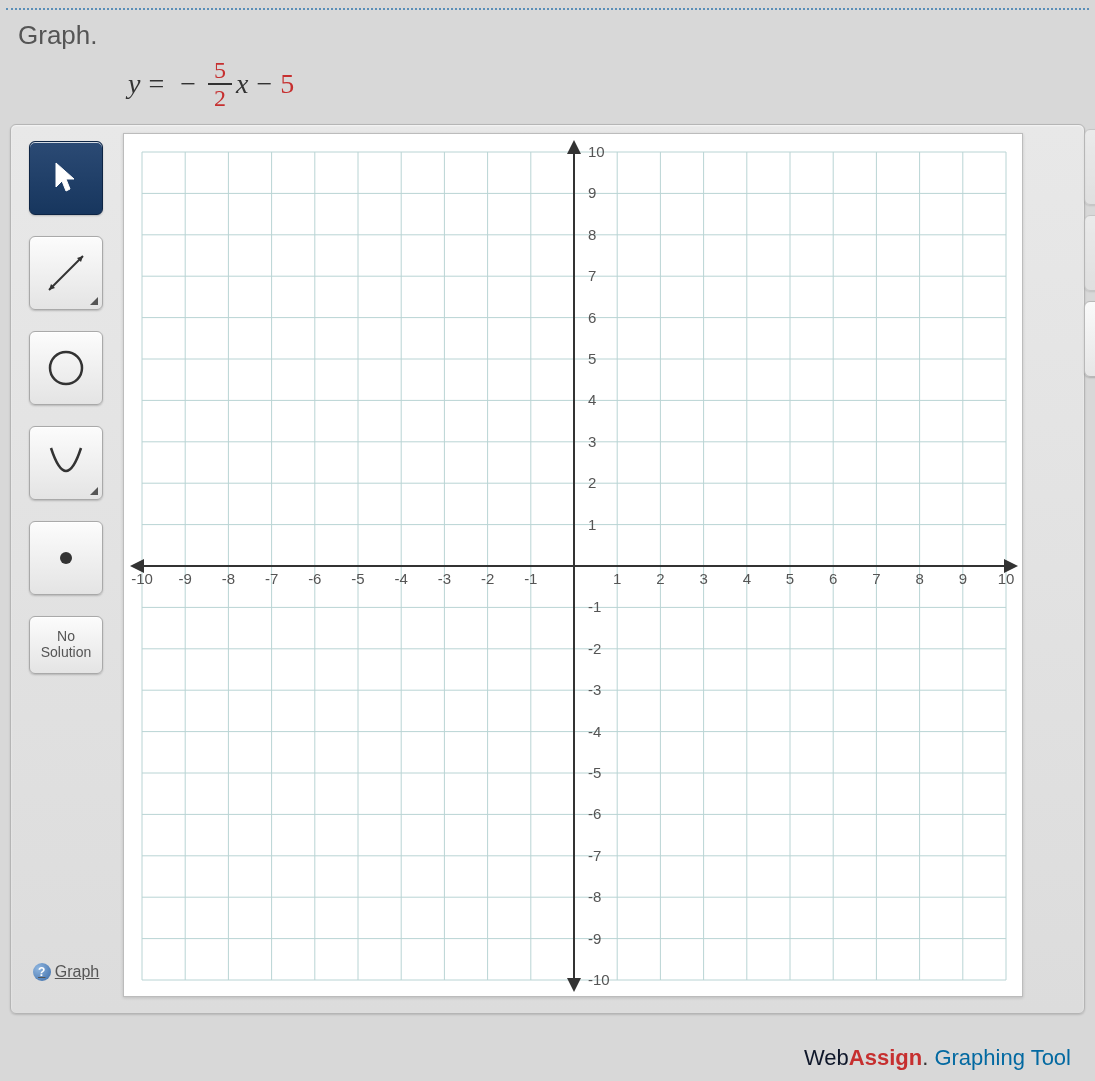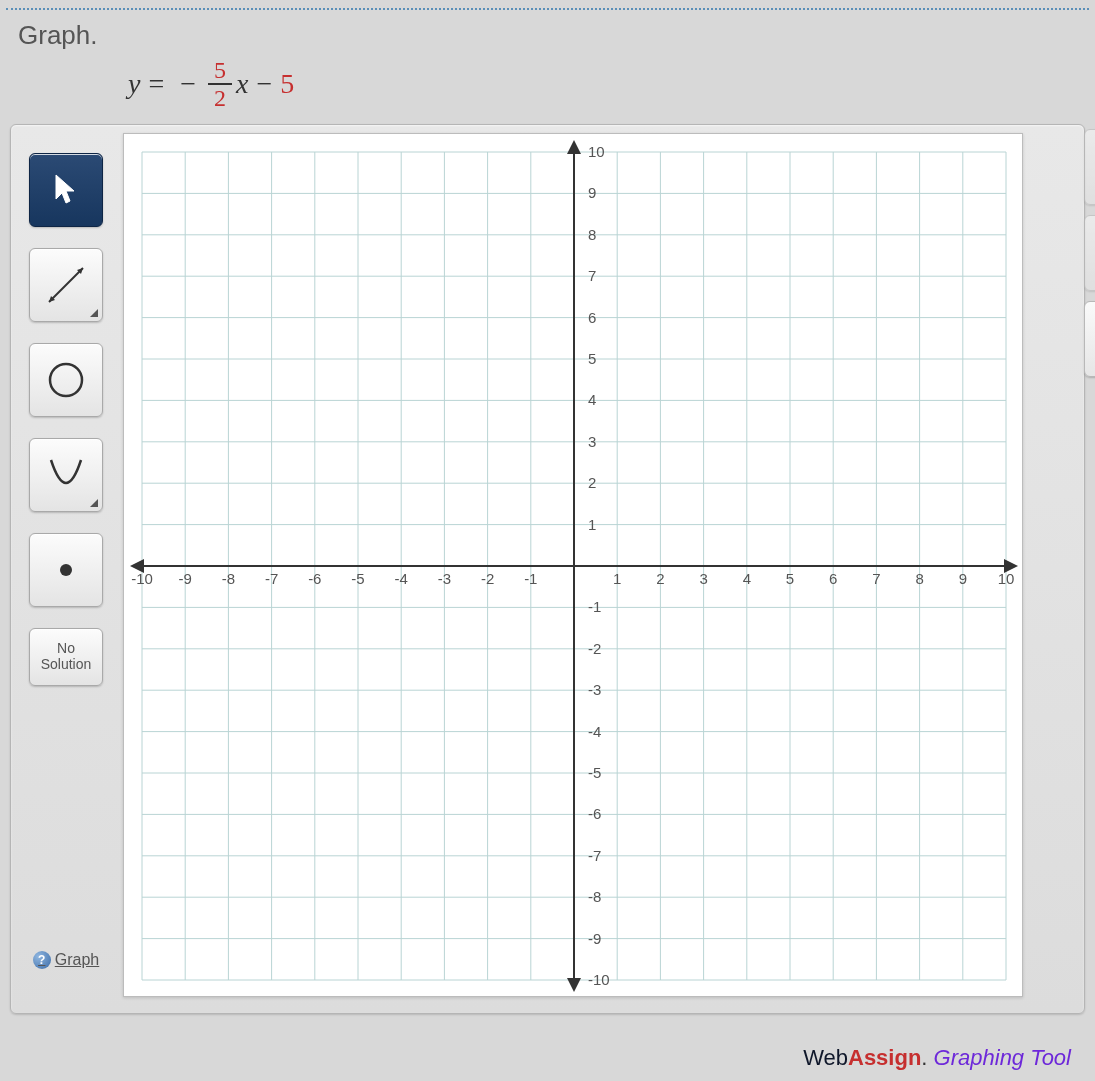--- a/index.html
+++ b/index.html
@@ -51,21 +51,21 @@
     margin: 6px 10px 0 10px;
     background: linear-gradient(180deg,#e8e8e8,#dcdcdc);
     border: 1px solid #b5b5b5;
     border-radius: 6px;
     height: 890px;
     box-shadow: inset 0 1px 2px rgba(255,255,255,.6), 0 1px 2px rgba(0,0,0,.15);
     display: flex;
   }
   .toolbar {
     width: 110px;
-    padding: 28px 12px;
+    padding: 16px 12px;
     display: flex;
     flex-direction: column;
     gap: 21px;
     align-items: center;
   }
   .tool-btn {
     width: 74px;
     height: 74px;
     border-radius: 6px;
     background: linear-gradient(180deg,#fcfcfc,#e4e4e4);
@@ -151,21 +151,21 @@
   .footer {
     position:absolute;
     right:24px;
     bottom:10px;
     font-size:22px;
     color:#333;
   }
   .footer .wa1{color:#0f172a;font-weight:500;}
   .footer .wa2{color:#c62f2f;font-weight:700;}
   .footer .wa3{color:#333;font-weight:500;}
-  .footer .wa4{color:#6d28d9;font-style:italic;}
+  .footer .wa4{color:#0369a1;}
 </style>
 </head>
 <body>
 
 <div class="dotted-divider"></div>
 
 <div class="prompt-area">
   <div class="prompt-label">Graph.</div>
   <div class="equation">
     <span class="var">y</span>

